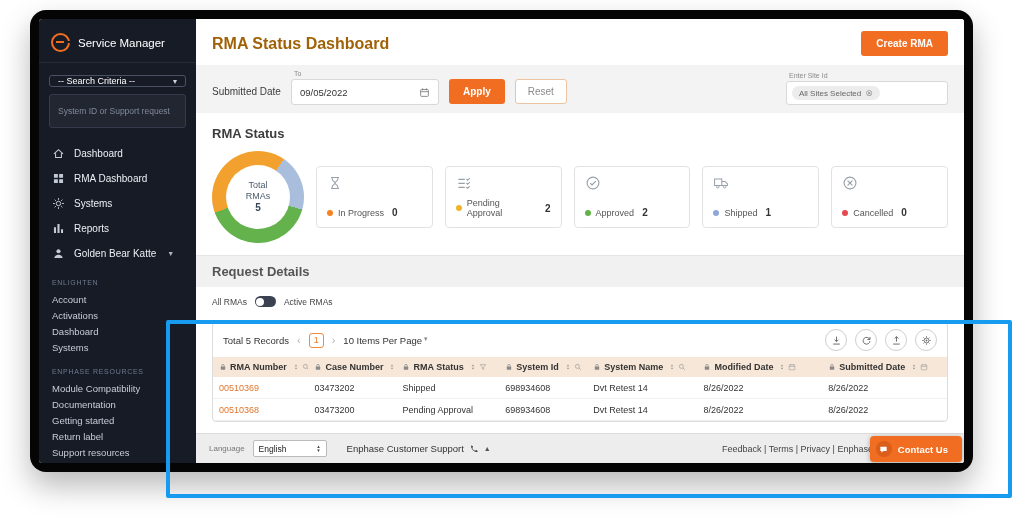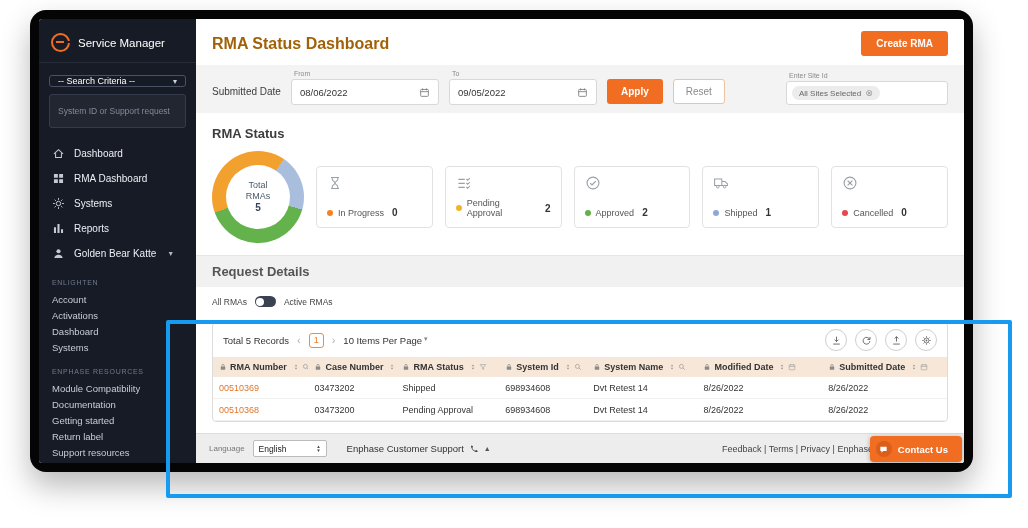--- a/index.html
+++ b/index.html
@@ -265,29 +265,20 @@
       </aside>
 
       <main class="main">
         <div class="mhead">
           <h1 class="title">RMA Status Dashboard</h1>
           <button class="btn-primary">Create RMA</button>
         </div>
 
         <div class="filterbar">
           <span class="flabel">Submitted Date</span>
-          <div class="fgroup">
-            <span class="fglabel">From</span>
-            <div class="fbox">
-              <span>08/06/2022</span>
-              <svg class="ic">
-                  <use href="#i-cal"></use>
-                </svg>
-            </div>
-          </div>
           <div class="fgroup">
             <span class="fglabel">To</span>
             <div class="fbox">
               <span>09/05/2022</span>
               <svg class="ic">
                   <use href="#i-cal"></use>
                 </svg>
             </div>
           </div>
           <button class="btn-apply">Apply</button>

